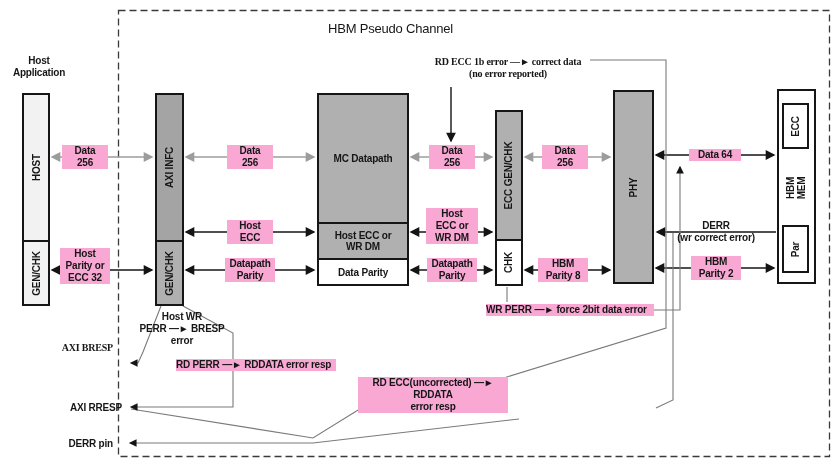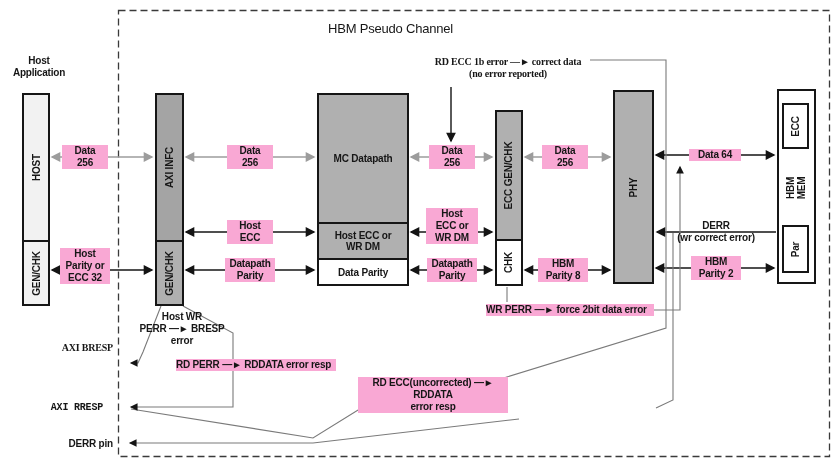--- a/index.html
+++ b/index.html
@@ -209,16 +209,16 @@
     <div>PERR —► BRESP error</div>
   </div>
   <div class="abs lbl bg left" style="left:176px;top:359px;width:160px;">RD PERR —► RDDATA error resp</div>
   <div class="abs lbl bg" style="left:358px;top:377px;width:150px;">
     <div>RD ECC(uncorrected) —► RDDATA</div>
     <div>error resp</div>
   </div>
   <div class="abs lbl bg left" style="left:486px;top:304px;width:168px;">WR PERR —► force 2bit data error</div>
 
   <div class="abs lbl right" style="left:33px;top:342px;width:80px;font-family:Liberation Serif, serif;">AXI BRESP</div>
-  <div class="abs lbl right" style="left:23px;top:402px;width:80px;font-family:Liberation Mono, monospace;">AXI RRESP</div>
+  <div class="abs lbl right" style="left:42px;top:402px;width:80px;">AXI RRESP</div>
   <div class="abs lbl right" style="left:33px;top:438px;width:80px;">DERR pin</div>
 
 </div>
 
 </body></html>

